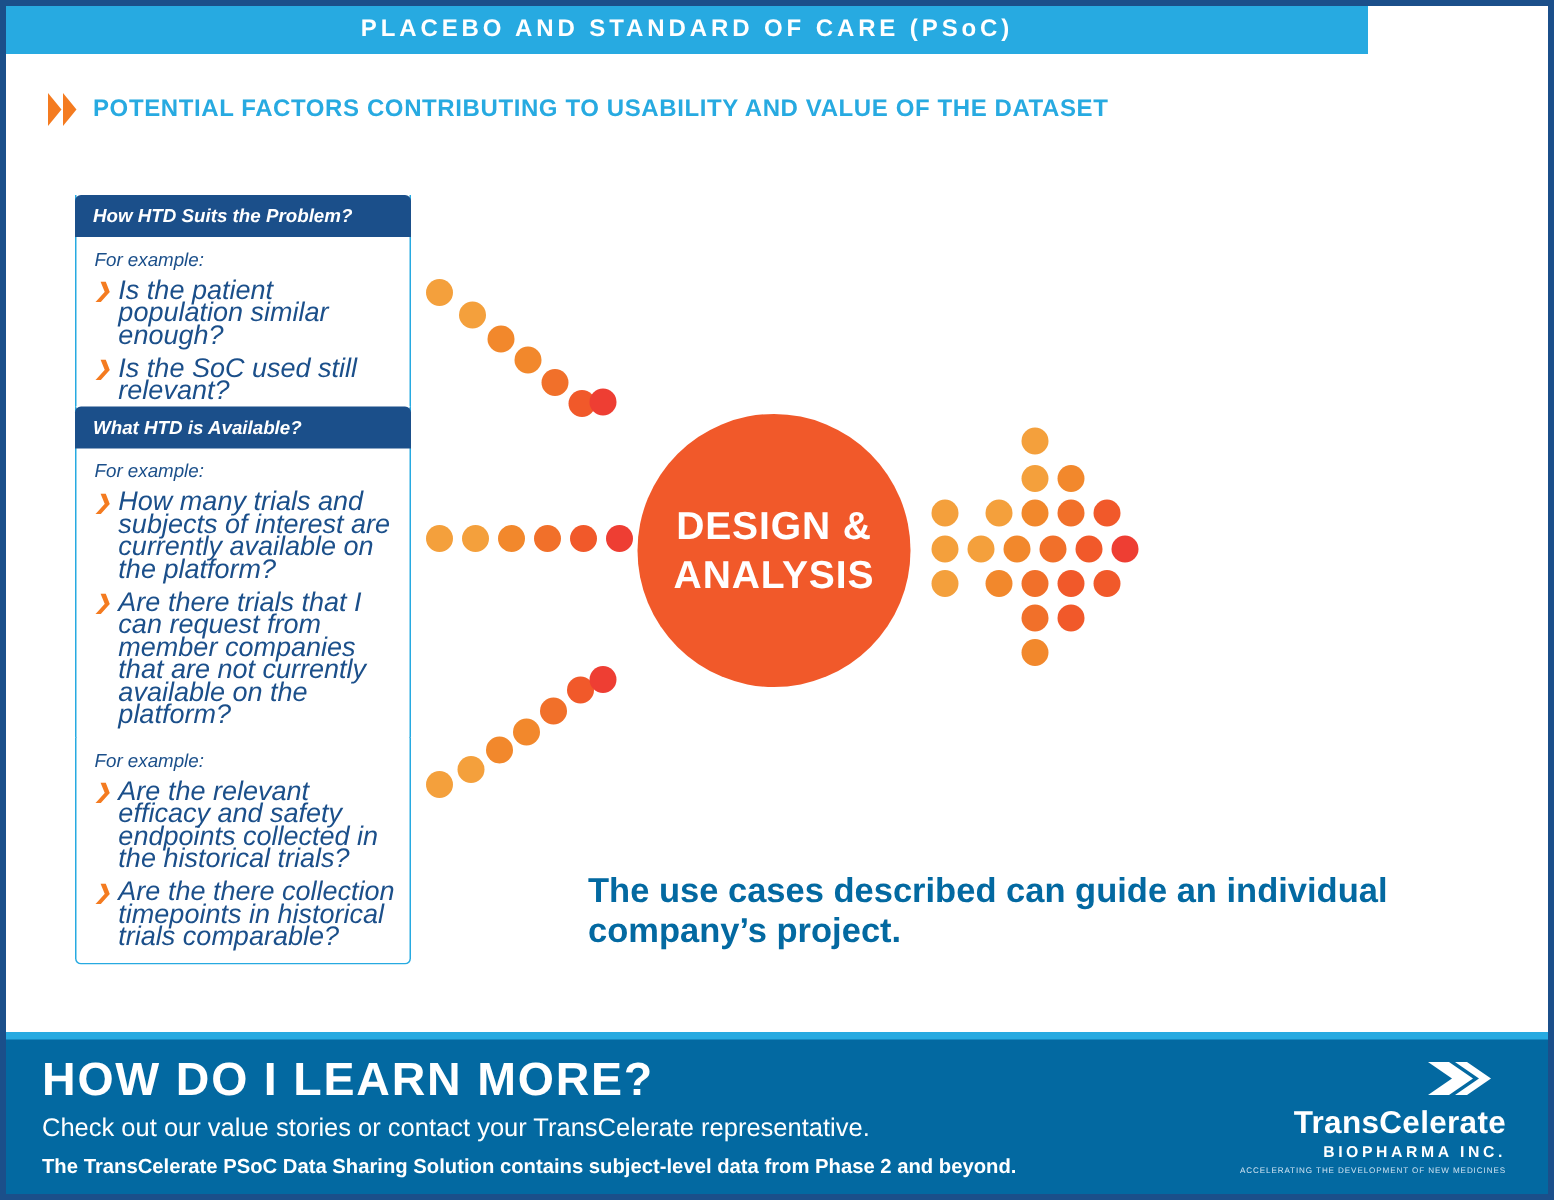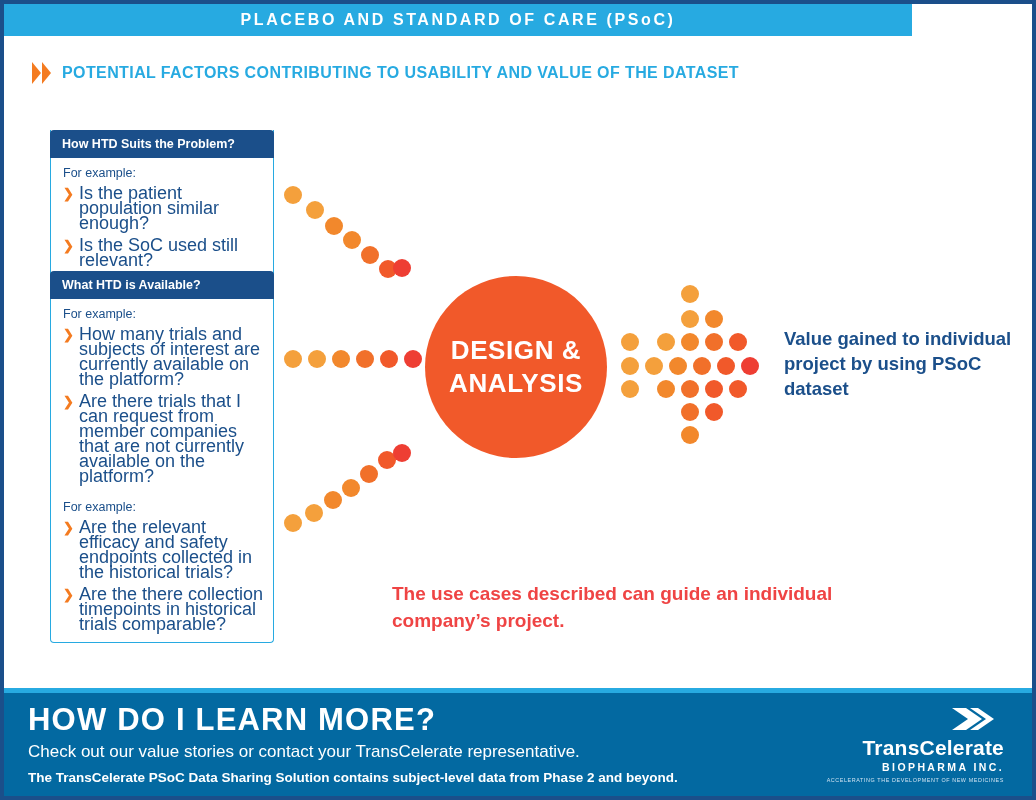--- a/index.html
+++ b/index.html
@@ -54,20 +54,21 @@
   }
 
   
   .card {
     position: absolute;
     width: 224px;
     border: 1px solid #27aae1;
     border-top: none;
     background: #ffffff;
     border-radius: 0 0 4px 4px;
+    font-style: italic;
   }
   .card-head {
     background: #1b4f8a;
     color: #ffffff;
     font-size: 12.5px;
     font-weight: bold;
     padding: 7px 10px 7px 12px;
     border-radius: 4px 4px 0 0;
     margin: 0 -1px;
   }
@@ -132,22 +133,22 @@
     color: #1b4f8a;
     font-size: 18.5px;
     font-weight: bold;
     line-height: 25px;
   }
 
   #usecase-text {
     position: absolute;
     left: 388px; top: 576px;
     width: 540px;
-    color: #ef4444;
-    font-size: 19px;
+    color: #0369a1;
+    font-size: 23px;
     font-weight: bold;
     line-height: 27px;
   }
 
   
   #footer {
     position: absolute;
     left: 0; bottom: 0;
     width: 1028px; height: 108px;
     background: #0369a1;
@@ -298,21 +299,20 @@
       <div class="dot" style="left: 677px; top: 399px; width: 18px; height: 18px; background: rgb(241, 112, 42);"></div>
       <div class="dot" style="left: 701px; top: 399px; width: 18px; height: 18px; background: rgb(241, 89, 42);"></div>
       <div class="dot" style="left: 677px; top: 422px; width: 18px; height: 18px; background: rgb(242, 136, 44);"></div>
     </div>
 
   <div id="center-circle">
     <span>DESIGN &amp;</span>
     <span>ANALYSIS</span>
   </div>
 
-  <div id="value-text">Value gained to individual project by using PSoC dataset</div>
 
   <div id="usecase-text">The use cases described can guide an individual company’s project.</div>
 
   <div id="footer">
     <div id="footer-accent"></div>
     <div id="footer-learn">HOW DO I LEARN MORE?</div>
     <div id="footer-check">Check out our value stories or contact your TransCelerate representative.</div>
     <div id="footer-note">The TransCelerate PSoC Data Sharing Solution contains subject-level data from Phase 2 and beyond.</div>
     <div id="logo-wrap">
       <svg id="logo-mark" width="60" height="22" viewBox="0 0 60 22">

